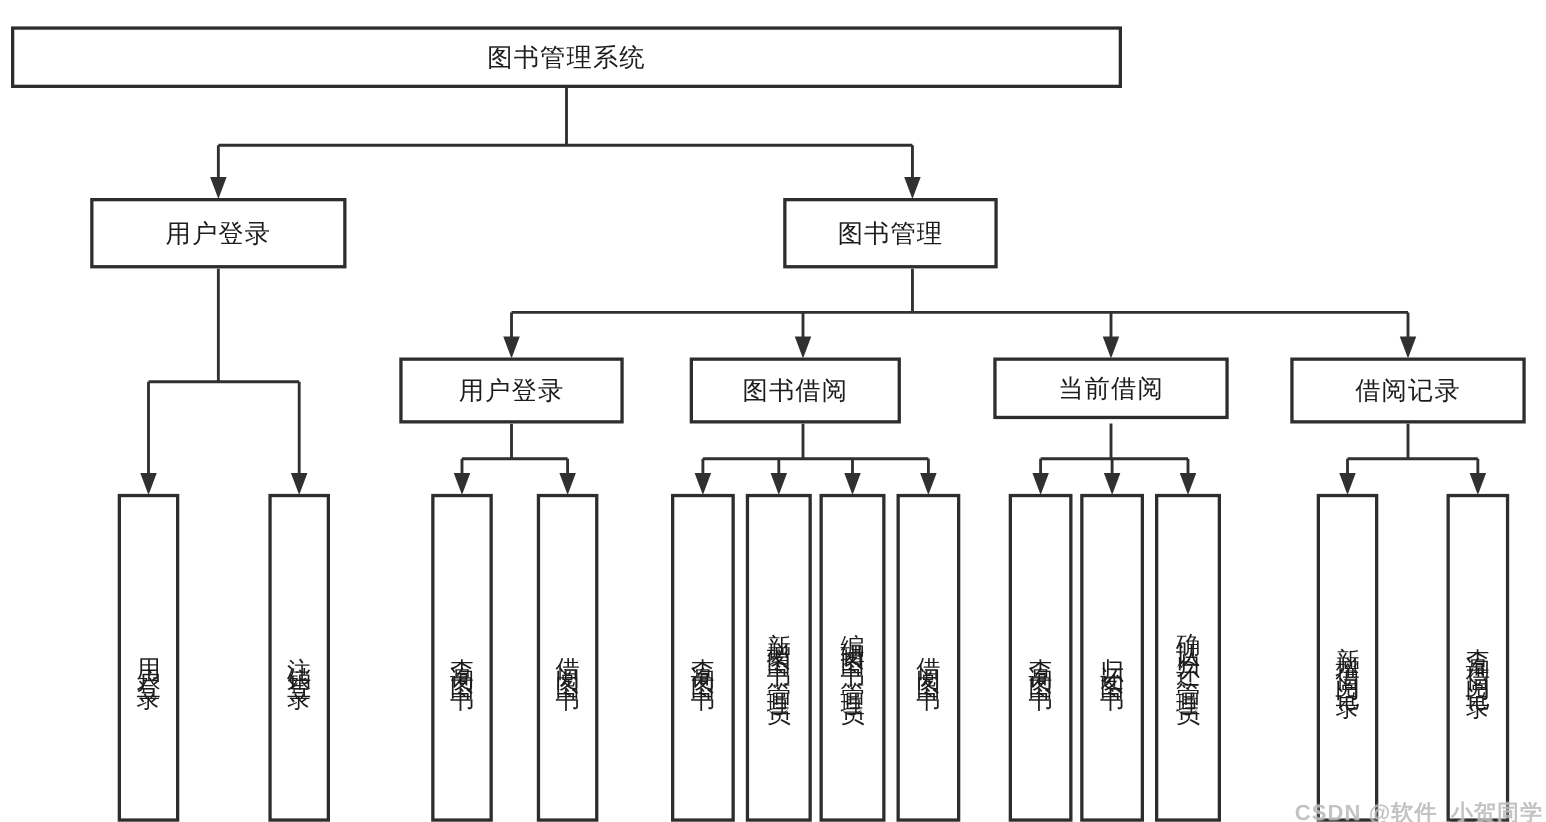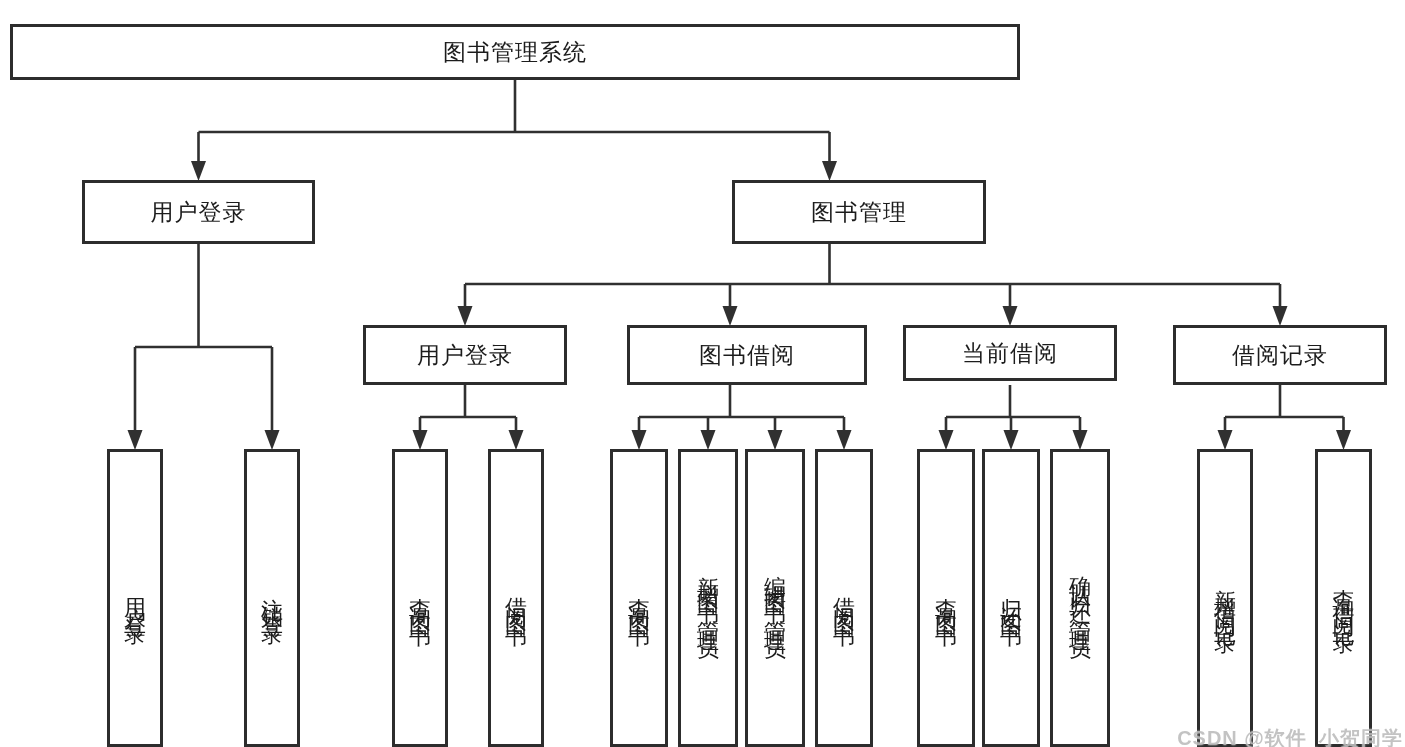--- a/index.html
+++ b/index.html
@@ -85,28 +85,28 @@
       <polygon points="1336,418 1351,418 1343.5,438" fill="#303030"></polygon>
     </svg>
 
   <div class="box h" style="left:10px;top:12px;width:1010px;height:56px">
     <span>图书管理系统</span>
   </div>
 
   <div class="box h" style="left:82px;top:168px;width:233px;height:64px">
     <span>用户登录</span>
   </div>
-  <div class="box h" style="left:732px;top:168px;width:254px;height:64px">
+  <div class="box h" style="left:712px;top:168px;width:195px;height:64px">
     <span>图书管理</span>
   </div>
 
   <div class="box h" style="left:363px;top:313px;width:204px;height:60px">
     <span>用户登录</span>
   </div>
-  <div class="box h" style="left:627px;top:313px;width:240px;height:60px">
+  <div class="box h" style="left:627px;top:313px;width:192px;height:60px">
     <span>图书借阅</span>
   </div>
   <div class="box h" style="left:903px;top:313px;width:214px;height:56px">
     <span>当前借阅</span>
   </div>
   <div class="box h" style="left:1173px;top:313px;width:214px;height:60px">
     <span>借阅记录</span>
   </div>
 
   <div class="box v" style="left:107px;top:437px;width:56px;height:298px">

